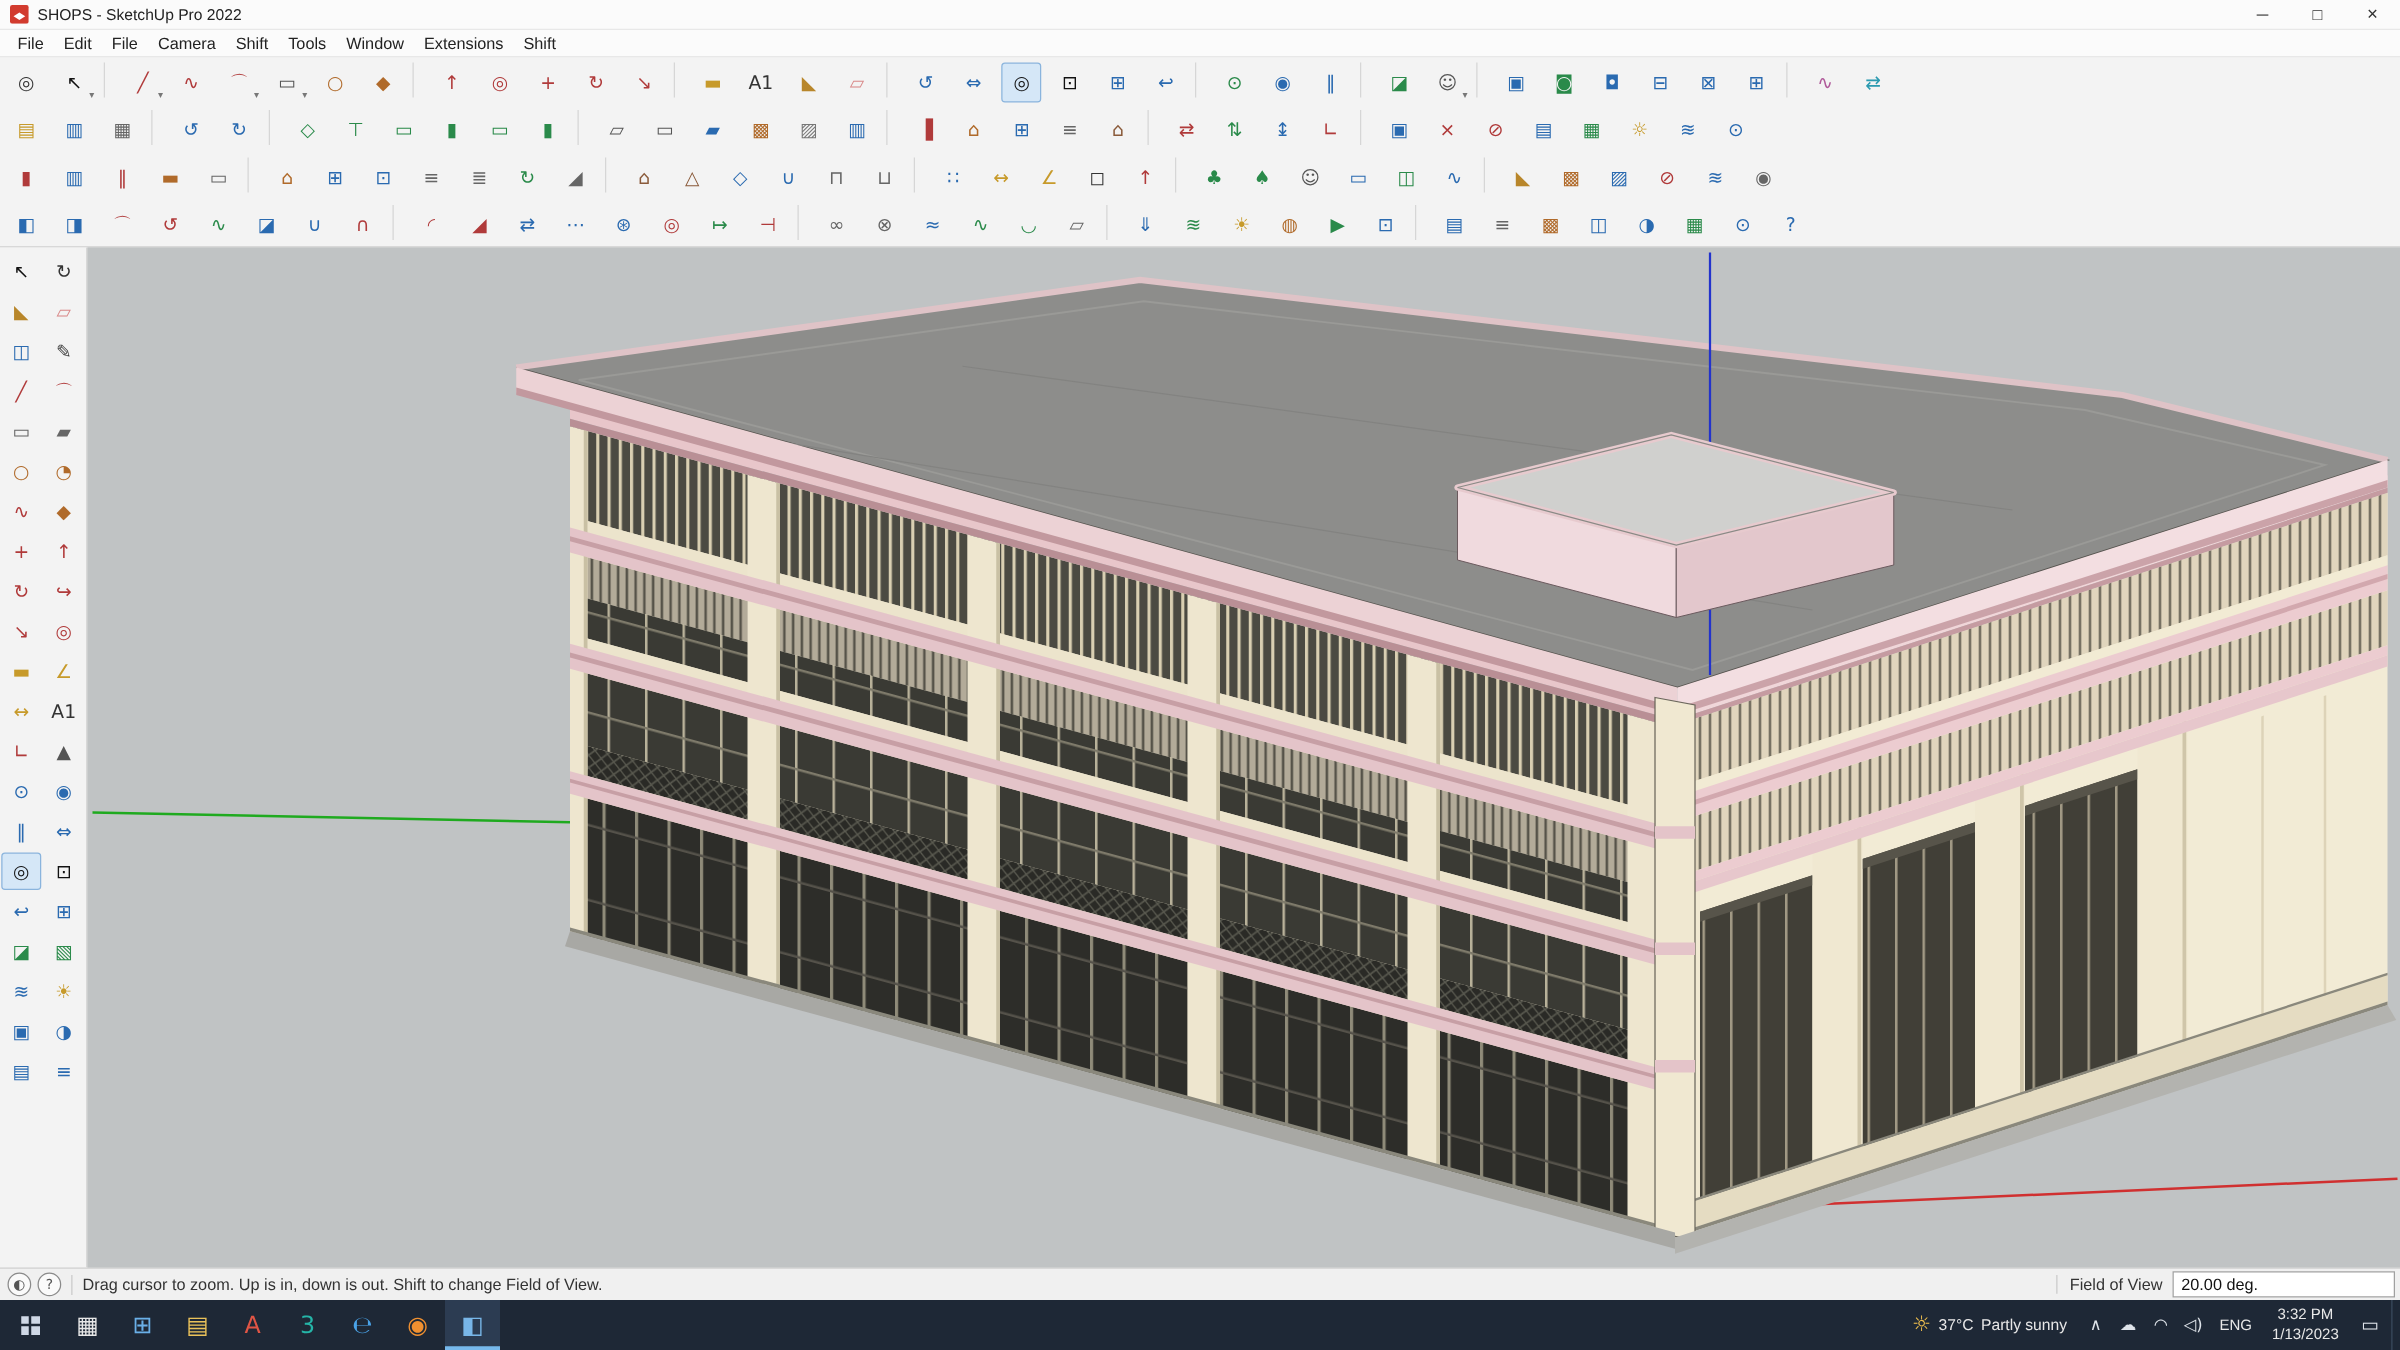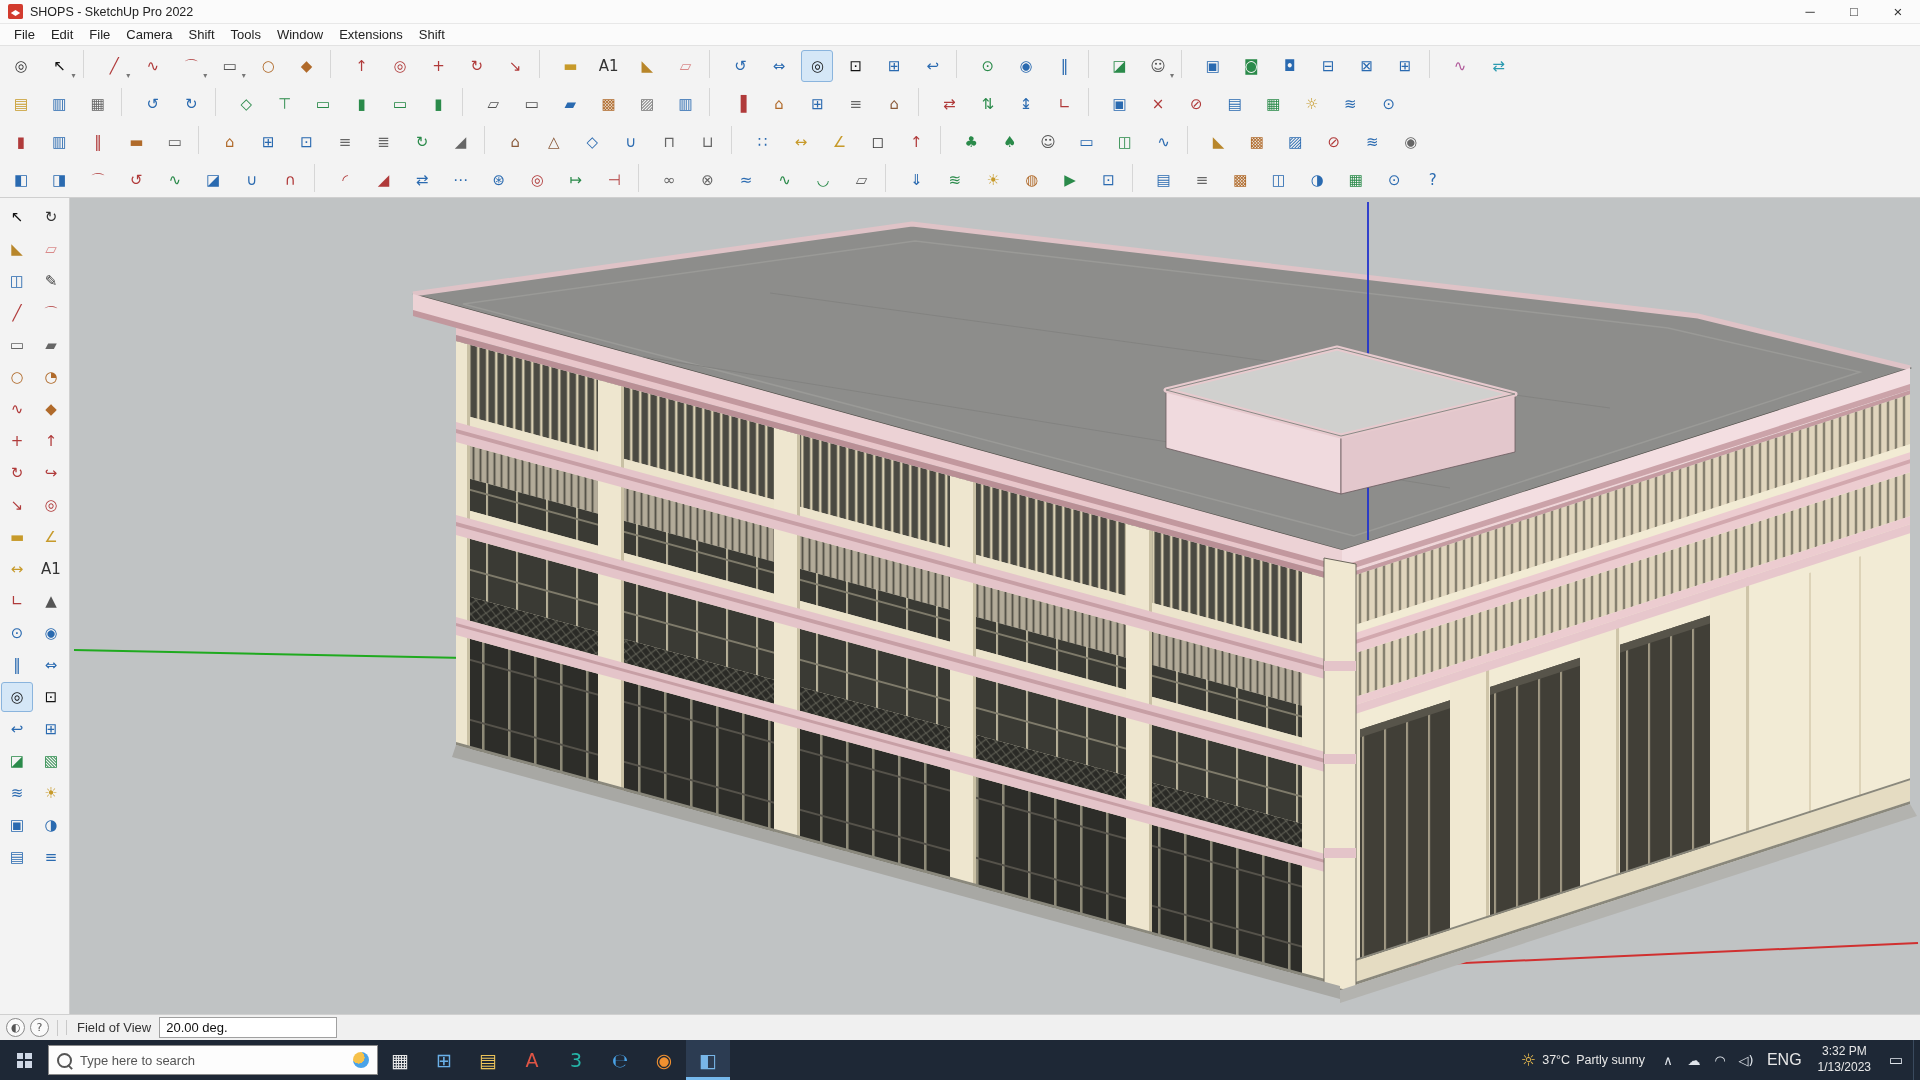--- a/index.html
+++ b/index.html
@@ -60,21 +60,21 @@
   .sh-icon{width:16px;height:16px;border-radius:50%;background:radial-gradient(circle at 35% 35%,#f6c14a 0 40%,#4aa3e8 41% 100%);flex:0 0 auto;}
   .tb-apps{display:flex;height:40px;}
   .tb-app{width:44px;height:40px;display:flex;align-items:center;justify-content:center;background:transparent;border:none;cursor:default;}
   .tb-app .tb-glyph{font-family:"DejaVu Sans",sans-serif;font-size:19px;line-height:1;color:var(--c,#cfd8e6);}
   .tb-app[data-active="true"]{background:#2c3c52;box-shadow:inset 0 -3px 0 var(--taskbar-active,#76b9ed);}
   .tb-flex{flex:1;}
   .tb-weather{display:flex;align-items:center;gap:6px;font-size:12.5px;padding:0 10px;height:40px;}
   .tb-weather .wx{font-family:"DejaVu Sans",sans-serif;font-size:17px;color:#f2c14e;}
   .tray{display:flex;align-items:center;height:40px;}
   .tray-ic{width:26px;height:40px;display:flex;align-items:center;justify-content:center;font-family:"DejaVu Sans",sans-serif;font-size:13px;color:#dfe4ea;}
-  .tb-lang{font-size:16px;padding:0 8px;}
+  .tb-lang{font-size:12px;padding:0 8px;}
   .tb-clock{font-size:12px;line-height:1.3;text-align:center;padding:0 8px;}
   .tb-action{width:34px;height:40px;display:flex;align-items:center;justify-content:center;font-family:"DejaVu Sans",sans-serif;font-size:15px;color:#dfe4ea;}
   .tb-desk{width:6px;height:40px;border-left:1px solid #3a4a5e;}
 </style>
 </head>
 <body>
 
 <div class="app" data-name="sketchup-window">
 
   <div class="titlebar" data-name="titlebar">
@@ -1082,38 +1082,34 @@
 
         <span class="sb-ic" data-name="geolocation-icon" title="geolocation-icon">
           <span>◐</span>
         </span>
 
         <span class="sb-ic" data-name="help-info-icon" title="help-info-icon">
           <span>?</span>
         </span>
       </div>
     <span class="sb-sep" data-name="statusbar-separator"></span>
+    <span class="sb-hint" data-name="statusbar-hint">Drag cursor to zoom.  Up is in, down is out. Shift to change Field of View.</span>
     <span class="fov-label" data-name="fov-label">Field of View</span>
     <div class="fov-box" data-name="measurements-input">20.00 deg.</div>
   </div>
 
   <div class="taskbar" data-name="taskbar">
     <button class="tb-start" data-name="start-button">
       <span class="winlogo" data-name="windows-logo-icon">
           <i></i>
           <i></i>
           <i></i>
           <i></i>
         </span>
     </button>
-    <div class="tb-search" data-name="taskbar-search">
-      <span class="mag" data-name="search-icon"></span>
-      <span class="ph" data-name="search-placeholder">Type here to search</span>
-      <span class="sh-icon" data-name="search-highlights-icon"></span>
-    </div>
     <div class="tb-apps" data-name="taskbar-apps">
 
         <button class="tb-app" data-name="task-view-button" title="task-view-button" style="--c: #e8e8e8;">
           <span class="tb-glyph">▦</span>
         </button>
 
         <button class="tb-app" data-name="microsoft-store-app" title="microsoft-store-app" style="--c: #6ab0e8;">
           <span class="tb-glyph">⊞</span>
         </button>
 

